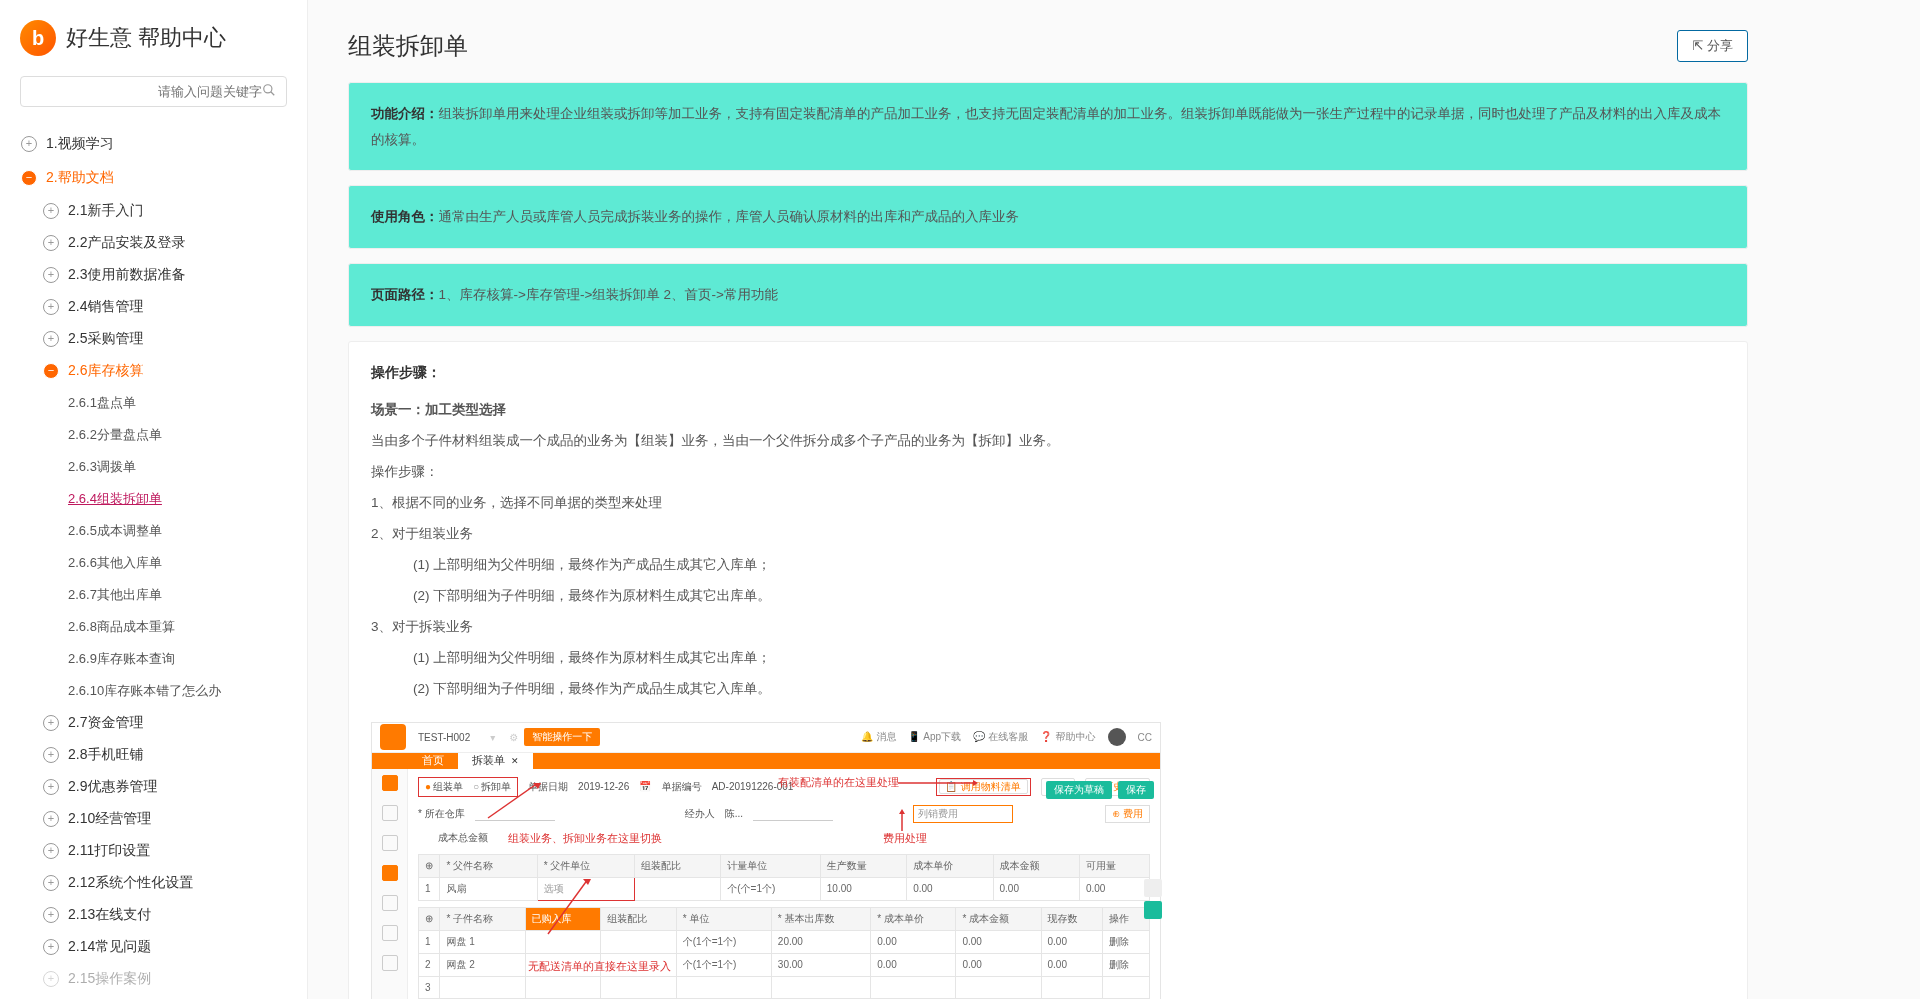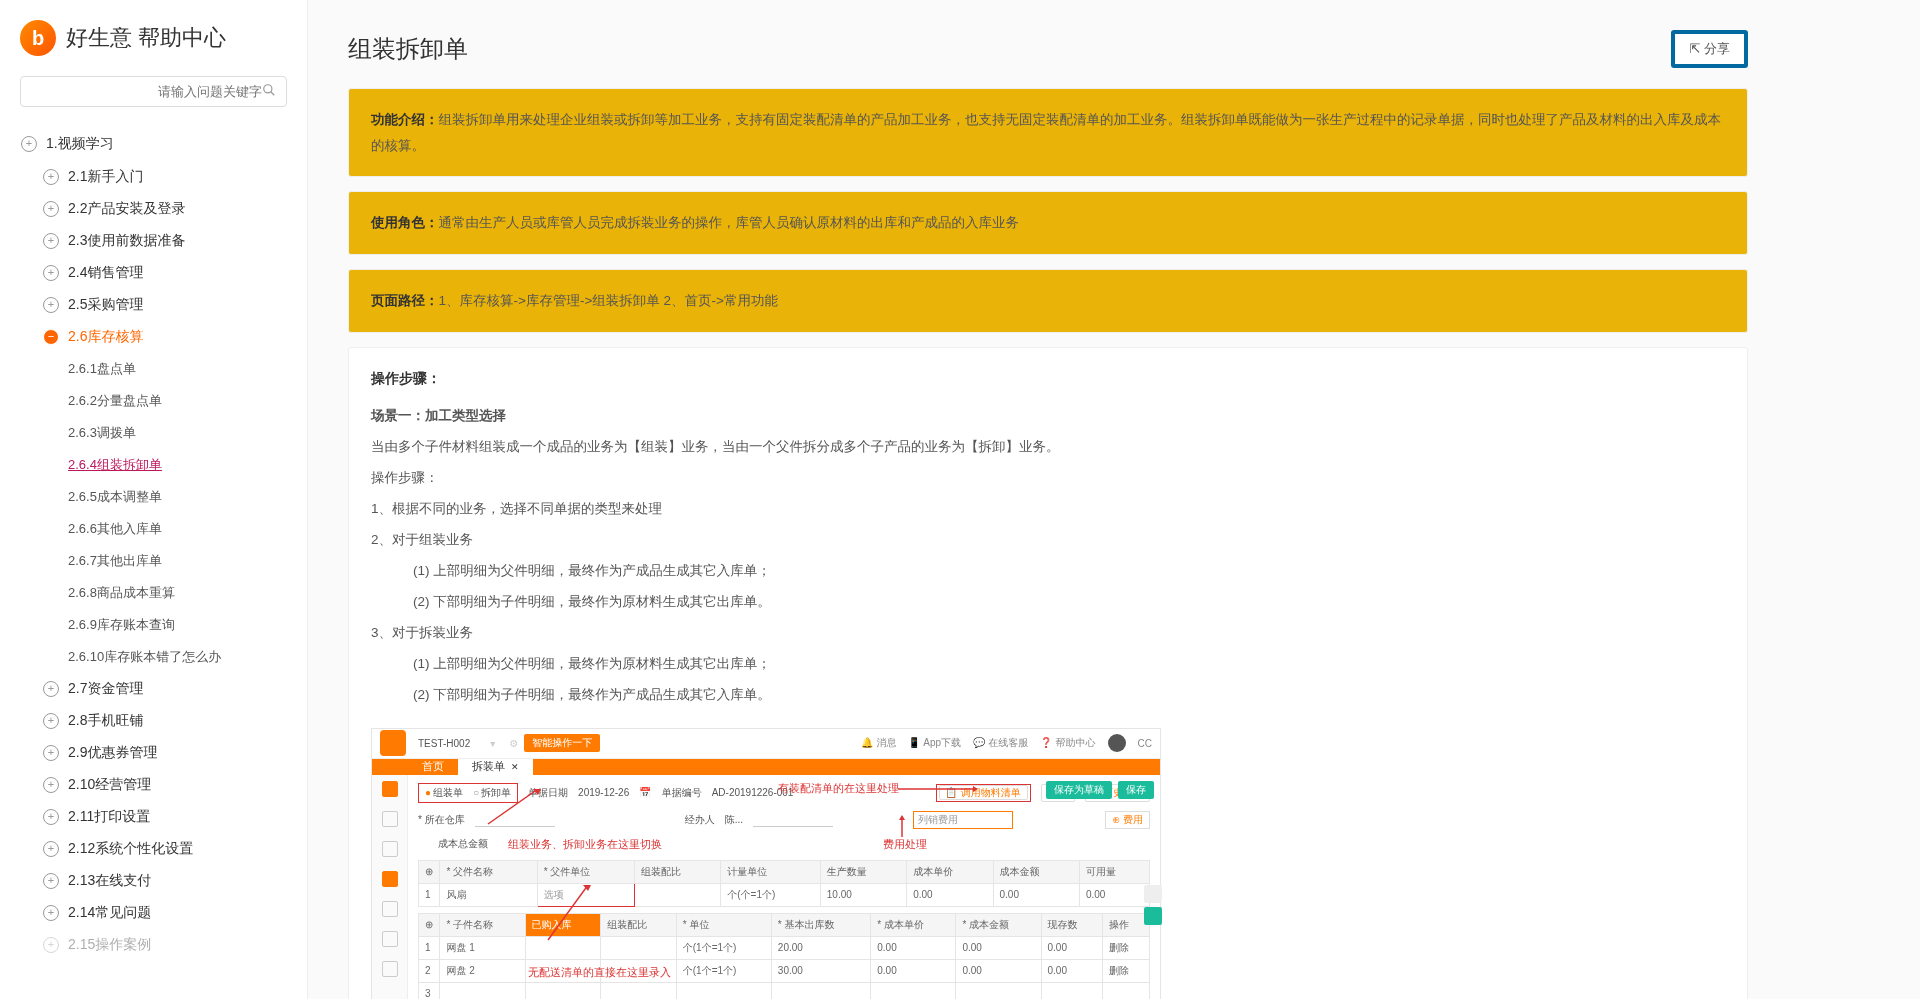--- a/index.html
+++ b/index.html
@@ -21,22 +21,22 @@
 .nav-icon.minus::before { content: "−"; display: block; width: 14px; height: 14px; line-height: 12px; text-align: center; border: 1px solid currentColor; border-radius: 50%; font-size: 11px; background: #ff6600; color: #fff; }
 .nav-sub { list-style: none; padding-left: 22px; }
 .nav-sub .nav-item { padding: 7px 0; }
 .nav-sub-sub { list-style: none; padding-left: 26px; }
 .nav-sub-sub .nav-leaf { padding: 7px 0; cursor: pointer; color: #555; font-size: 13px; }
 .nav-sub-sub .nav-leaf.active { color: #be185d; text-decoration: underline; }
 .main { flex: 1; padding: 30px 40px; overflow-y: auto; background: #fafafa; }
 .main-inner { max-width: 1400px; }
 .title-row { display: flex; justify-content: space-between; align-items: center; margin-bottom: 20px; }
 .page-title { font-size: 24px; font-weight: 500; color: #333; }
-.share-btn { border: 4px solid #0369a1; background: #fff; padding: 6px 14px; border-radius: 3px; cursor: pointer; color: #555; font-size: 13px; }
-.card { background: #eab308; border: 1px solid #eee; border-radius: 3px; padding: 18px 22px; margin-bottom: 14px; line-height: 1.9; color: #555; font-size: 13.5px; }
+.share-btn { border: 1px solid #0369a1; background: #fff; padding: 6px 14px; border-radius: 3px; cursor: pointer; color: #555; font-size: 13px; }
+.card { background: #5eead4; border: 1px solid #eee; border-radius: 3px; padding: 18px 22px; margin-bottom: 14px; line-height: 1.9; color: #555; font-size: 13.5px; }
 .card b { color: #333; font-weight: 600; }
 .content-card { background: #fff; border: 1px solid #eee; border-radius: 3px; padding: 22px; }
 .content-card h4 { font-size: 14px; font-weight: 600; margin-bottom: 14px; color: #333; }
 .content-card p { font-size: 13.5px; line-height: 2; color: #555; margin-bottom: 4px; }
 .content-card .indent { padding-left: 42px; }
 .screenshot { margin-top: 20px; border: 1px solid #e5e5e5; width: 790px; background: #fff; font-size: 10px; }
 .shot-topbar { height: 30px; background: #fff; display: flex; align-items: center; padding: 0 8px; border-bottom: 1px solid #eee; }
 .shot-logo { width: 26px; height: 26px; background: #ff7a00; border-radius: 4px; margin-right: 12px; }
 .shot-top-text { color: #555; font-size: 10px; margin-right: 20px; }
 .shot-top-btn { background: #ff7a00; color: #fff; padding: 2px 8px; border-radius: 2px; font-size: 10px; margin-left: 6px; }
@@ -62,21 +62,21 @@
 .shot-annot { color: #d33; font-size: 11px; position: absolute; }
 .shot-annot-arrow { position: absolute; }
 .shot-table { width: 100%; border-collapse: collapse; font-size: 10px; margin-top: 6px; }
 .shot-table th { background: #f5f5f5; padding: 4px 6px; border: 1px solid #e5e5e5; color: #666; font-weight: normal; text-align: left; }
 .shot-table td { padding: 4px 6px; border: 1px solid #e5e5e5; color: #666; height: 22px; }
 .shot-table .select-cell { border: 1.5px solid #d33; color: #999; }
 .shot-table-hdr-orange { background: #ff7a00 !important; color: #fff !important; }
 .shot-right-icons { position: absolute; right: -2px; top: 110px; display: flex; flex-direction: column; gap: 4px; }
 .shot-right-ico { width: 18px; height: 18px; background: #1abc9c; border-radius: 2px; }
 .shot-right-ico.gray { background: #eee; }
-.shot-green-btns { position: absolute; right: 6px; top: 6px; display: flex; gap: 6px; }
+.shot-green-btns { position: absolute; right: 6px; top: 12px; display: flex; gap: 6px; }
 .shot-green-btn { background: #1abc9c; color: #fff; padding: 2px 8px; border-radius: 2px; font-size: 10px; }
 </style>
 </head>
 <body>
 
 <div class="container">
   <aside class="sidebar">
     <div class="logo-row">
       <div class="logo-icon">b</div>
       <div class="logo-text">好生意 帮助中心</div>
@@ -87,20 +87,24 @@
         <svg width="14" height="14" viewBox="0 0 24 24" fill="none" stroke="currentColor" stroke-width="2">
             <circle cx="10" cy="10" r="7"></circle>
             <line x1="21" y1="21" x2="15" y2="15"></line>
           </svg>
       </span>
     </div>
     <ul class="nav-list">
       <li class="nav-item">
           <span class="nav-icon plus"></span>
           <span>1.视频学习</span>
+        </li>
+      <li class="nav-item active expanded">
+          <span class="nav-icon minus"></span>
+          <span>2.帮助文档</span>
         </li>
       <ul class="nav-sub">
         <li class="nav-item">
             <span class="nav-icon plus"></span>
             <span>2.1新手入门</span>
           </li>
         <li class="nav-item">
             <span class="nav-icon plus"></span>
             <span>2.2产品安装及登录</span>
           </li>

